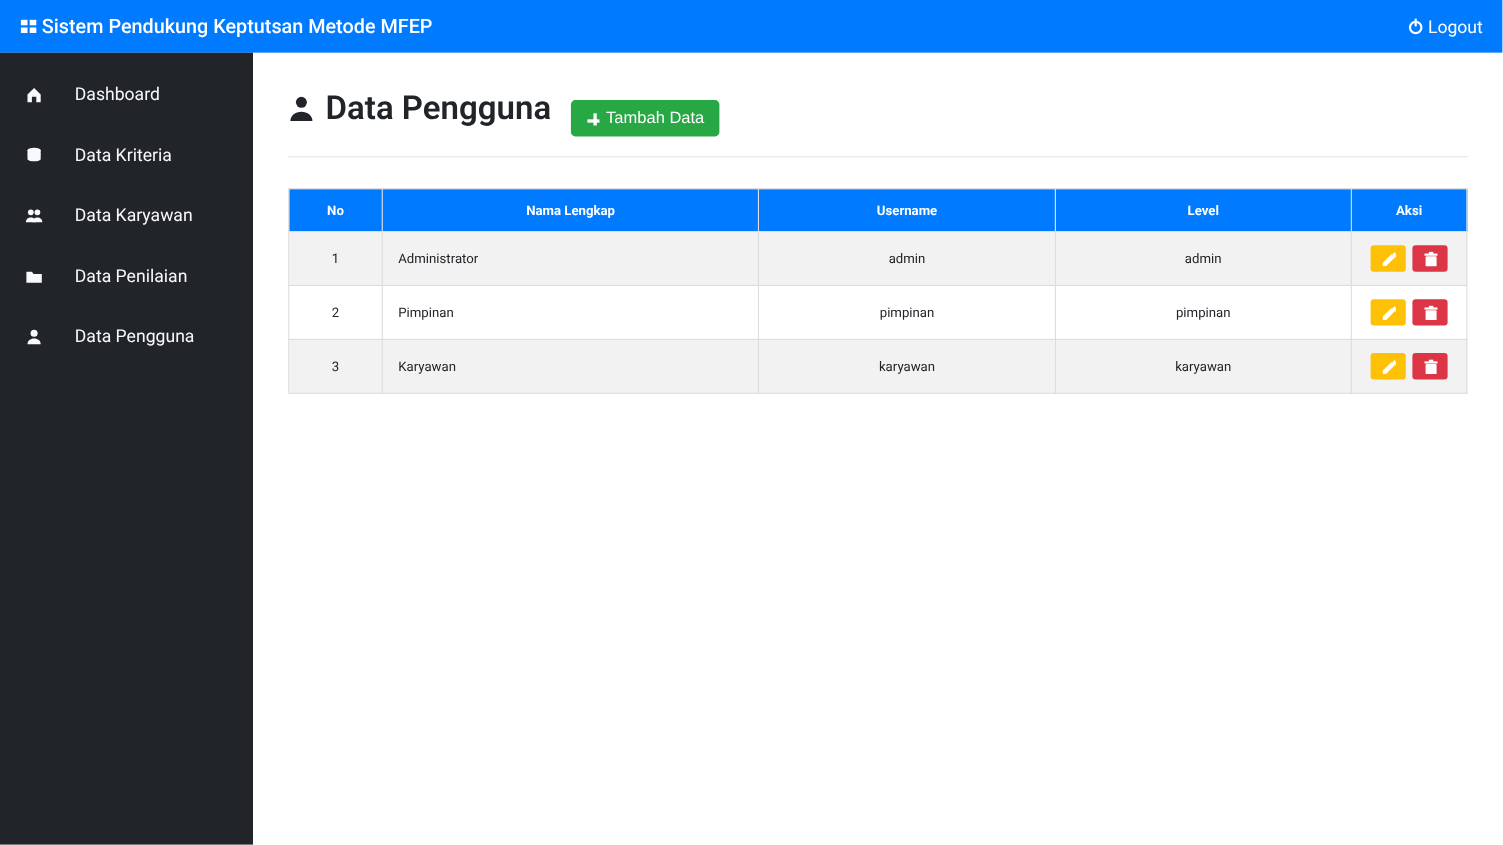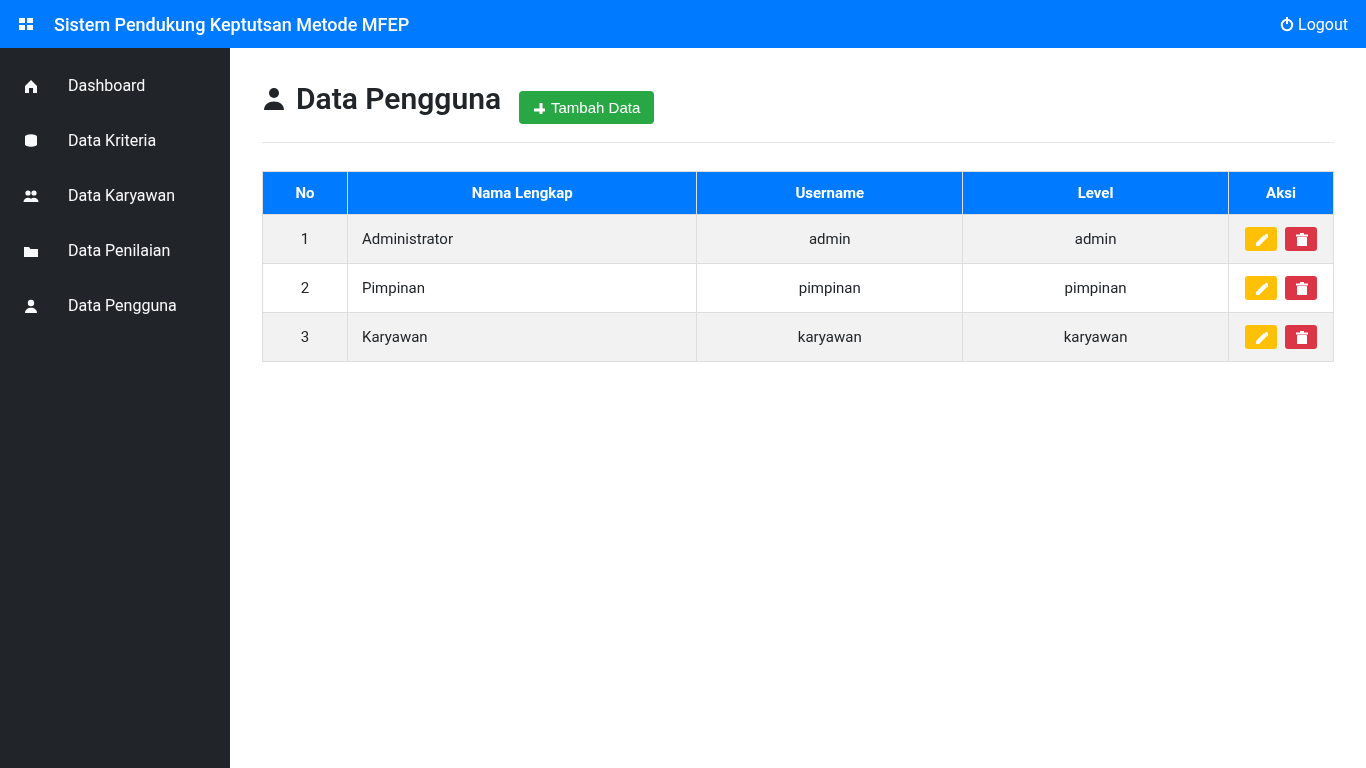--- a/index.html
+++ b/index.html
@@ -13,21 +13,21 @@
     height: 48px;
     display: flex;
     align-items: center;
     padding: 0 18px;
   }
   .navbar-brand {
     display: flex;
     align-items: center;
     font-size: 18px;
     font-weight: 500;
-    gap: 20px;
+    gap: 4px;
   }
   .navbar-spacer { flex: 1; }
   .logout-link {
     display: flex;
     align-items: center;
     gap: 3px;
     color: #fff;
     text-decoration: none;
     font-size: 16px;
     cursor: pointer;
@@ -87,21 +87,21 @@
     cursor: pointer;
   }
   .btn-success { background: #28a745; margin-top: 19px; }
   .btn-sm { padding: 5px 9px; font-size: 13px; border-radius: 3px; }
   .btn-warning { background: #ffc107; color: #fff; }
   .btn-danger  { background: #dc3545; color: #fff; }
 
   table.data-table {
     width: 100%;
     border-collapse: collapse;
-    font-size: 15px;
+    font-size: 12px;
   }
   table.data-table th {
     background: #007bff;
     color: #fff;
     font-weight: 700;
     text-align: center;
     padding: 12px 10px;
     border: 1px solid #ddd;
   }
   table.data-table td {

